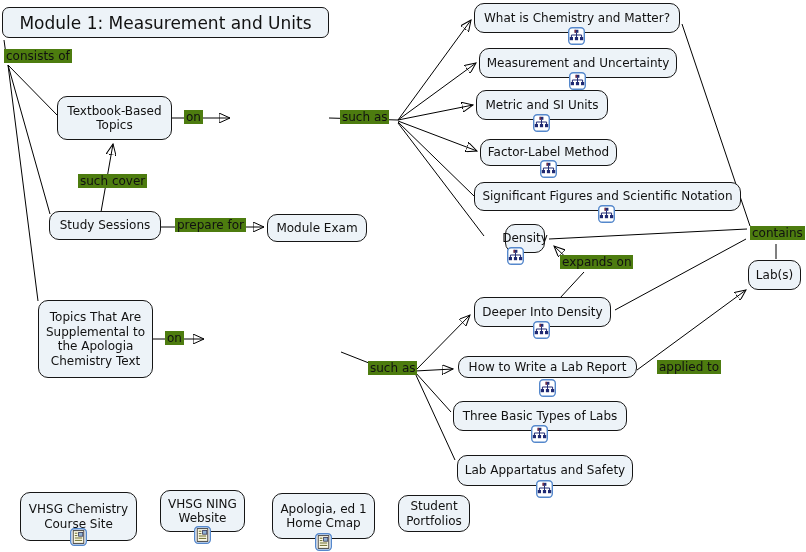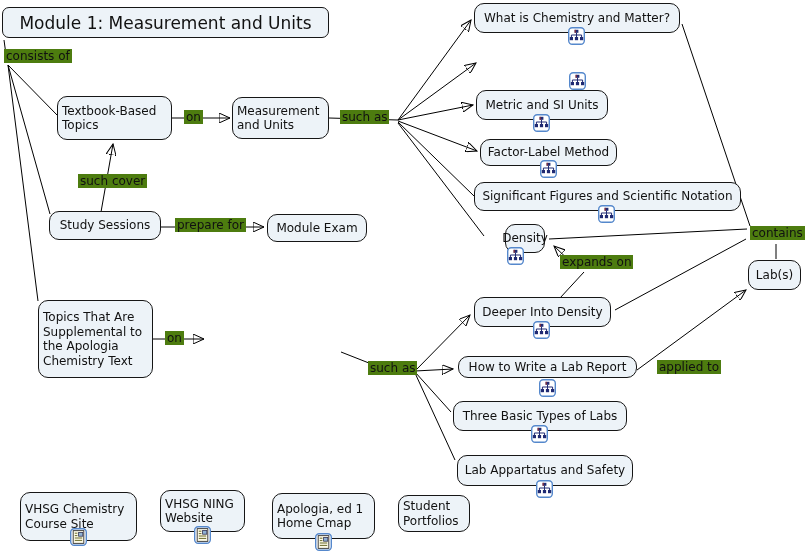--- a/index.html
+++ b/index.html
@@ -4,21 +4,21 @@
 <style>
   html,body{margin:0;padding:0;background:#fff}
   #cmap{position:relative;width:806px;height:552px;background:#ffffff;overflow:hidden;
         font-family:"DejaVu Sans","Liberation Sans",sans-serif;color:#111}
   #wires{position:absolute;left:0;top:0;z-index:1}
   #wires line, #wires path{stroke:#000;stroke-width:1;fill:none}
   .phrase{position:absolute;z-index:2;background:#4d7c0f;font-size:12px;line-height:14px;
           padding:0 2px;white-space:nowrap;color:#111}
   .node{position:absolute;z-index:3;background:#edf3f8;border:1.3px solid #161616;
         border-radius:10px;display:flex;align-items:center;justify-content:center;
-        font-size:12px;line-height:14.5px;box-sizing:border-box;padding:2px 4px}
+        text-align:center;font-size:12px;line-height:14.5px;box-sizing:border-box;padding:2px 4px}
   .one .nl{white-space:nowrap}
   .title{font-size:17px;line-height:20px;border-radius:7px}
   .icon{position:absolute;z-index:4;cursor:pointer}
   #defs{position:absolute;width:0;height:0}
 </style>
 </head>
 <body>
 
 <svg id="defs" aria-hidden="true">
   <symbol id="icon-cmap" viewBox="0 0 17 18">
@@ -100,41 +100,41 @@
   <span class="phrase" style="left:657px;top:360px">applied to</span>
 
   <div class="node title one" style="left:2px;top:7px;width:327px;height:31px">
     <span class="nl">Module 1: Measurement and Units</span>
     </div>
 
   <div class="node" style="left:57px;top:96px;width:115px;height:44px">
     <span class="nl">Textbook-Based Topics</span>
     </div>
 
-  <div class="node" style="left:232px;top:97px;width:97px;height:42px">
-    <span class="nl">Measurement and Units</span>
-    </div>
 
   <div class="node one" style="left:49px;top:211px;width:112px;height:29px">
     <span class="nl">Study Sessions</span>
     </div>
 
   <div class="node one" style="left:267px;top:214px;width:100px;height:28px">
     <span class="nl">Module Exam</span>
     </div>
 
   <div class="node" style="left:38px;top:300px;width:115px;height:78px">
     <span class="nl">Topics That Are Supplemental to the Apologia Chemistry Text</span>
     </div>
 
 
   <div class="node one" style="left:474px;top:3px;width:206px;height:30px">
     <span class="nl">What is Chemistry and Matter?</span>
     </div>
 
+  <div class="node one" style="left:479px;top:48px;width:198px;height:30px">
+    <span class="nl">Measurement and Uncertainty</span>
+    </div>
 
   <div class="node one" style="left:476px;top:90px;width:132px;height:30px">
     <span class="nl">Metric and SI Units</span>
     </div>
 
   <div class="node one" style="left:480px;top:139px;width:137px;height:27px">
     <span class="nl">Factor-Label Method</span>
     </div>
 
   <div class="node one" style="left:474px;top:182px;width:267px;height:29px">

